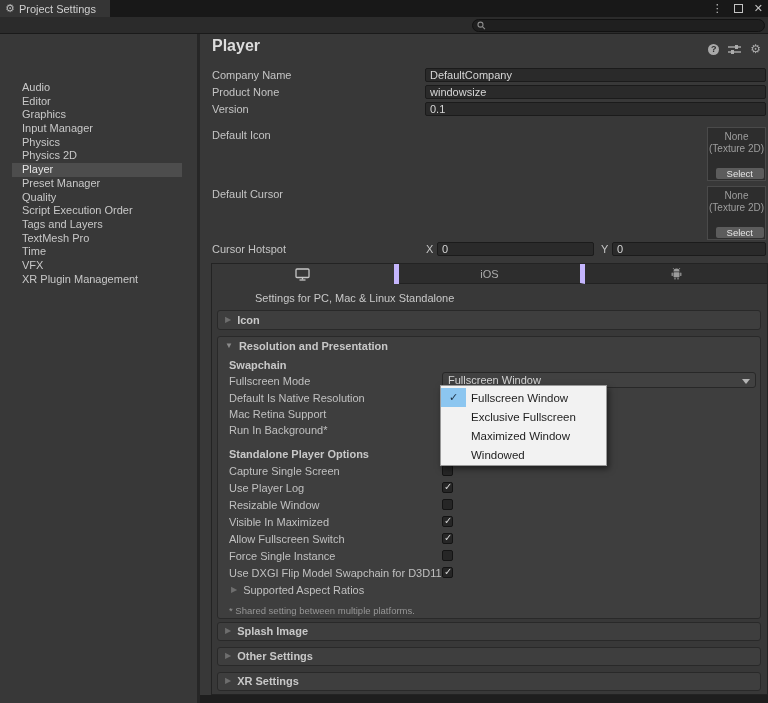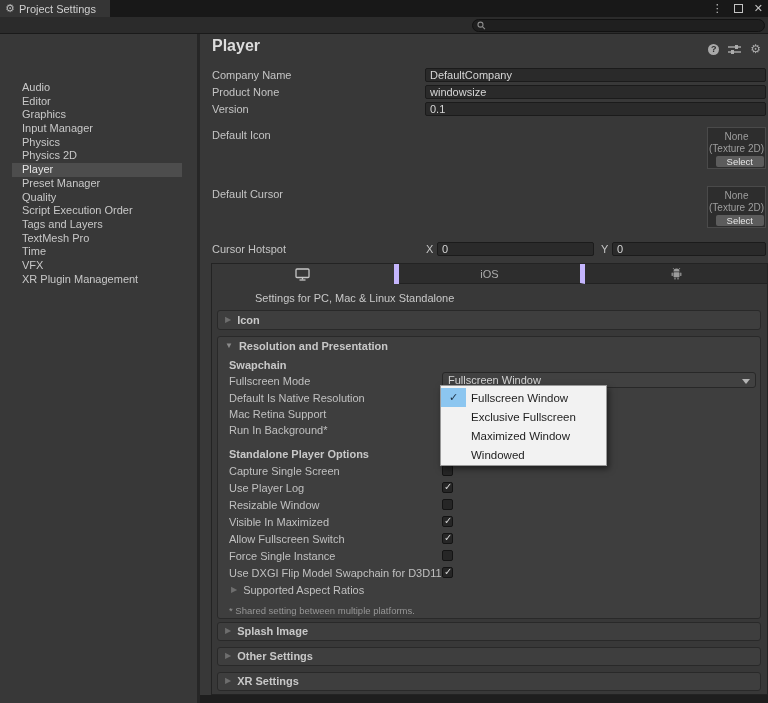--- a/index.html
+++ b/index.html
@@ -37,21 +37,21 @@
   .hdr-icons { position:absolute; right:7px; top:9px; display:flex; align-items:center; gap:9px; }
   .help-ic { width:11px; height:11px; border-radius:50%; background:#a9a9a9; color:#2d2d2d;
              font-size:9px; font-weight:bold; text-align:center; line-height:11px; display:inline-block; }
   .gear-ic { color:#ababab; font-size:12px; line-height:12px; }
 
   .flabel { position:absolute; left:12px; height:14px; line-height:14px; color:#c4c4c4; white-space:nowrap; }
   .tinput { position:absolute; left:225px; right:2px; height:14px; background:#2a2a2a;
             border:1px solid #1b1b1b; border-radius:2px; color:#d6d6d6; font-size:11px;
             padding:0 4px; outline:none; font-family:"Liberation Sans","DejaVu Sans",sans-serif; }
 
-  .texbox { position:absolute; left:507px; width:59px; height:42px; background:#2d2d2d; border:1px solid #4a4a4a; }
+  .texbox { position:absolute; left:507px; width:59px; height:54px; background:#2d2d2d; border:1px solid #4a4a4a; }
   .texbox .tline { text-align:center; color:#9e9e9e; font-size:10px; line-height:12px; }
   .texbox .tline:first-child { margin-top:3px; }
   .selbtn { position:absolute; right:1px; bottom:1px; background:#5c5c5c; border-radius:2px;
             color:#e6e6e6; font-size:9.5px; line-height:11px; padding:0 11px; cursor:default; }
 
   .axlabel { position:absolute; height:14px; line-height:14px; color:#c4c4c4; }
   .axinput { position:absolute; height:14px; background:#2a2a2a; border:1px solid #1b1b1b; border-radius:2px;
              color:#d6d6d6; font-size:11px; padding:0 4px; outline:none; font-family:"Liberation Sans","DejaVu Sans",sans-serif; }
 
   

